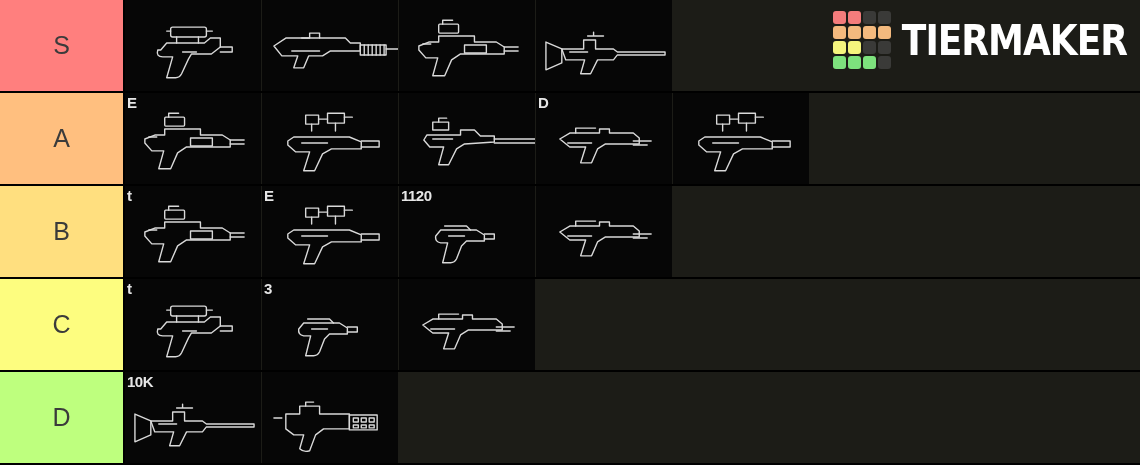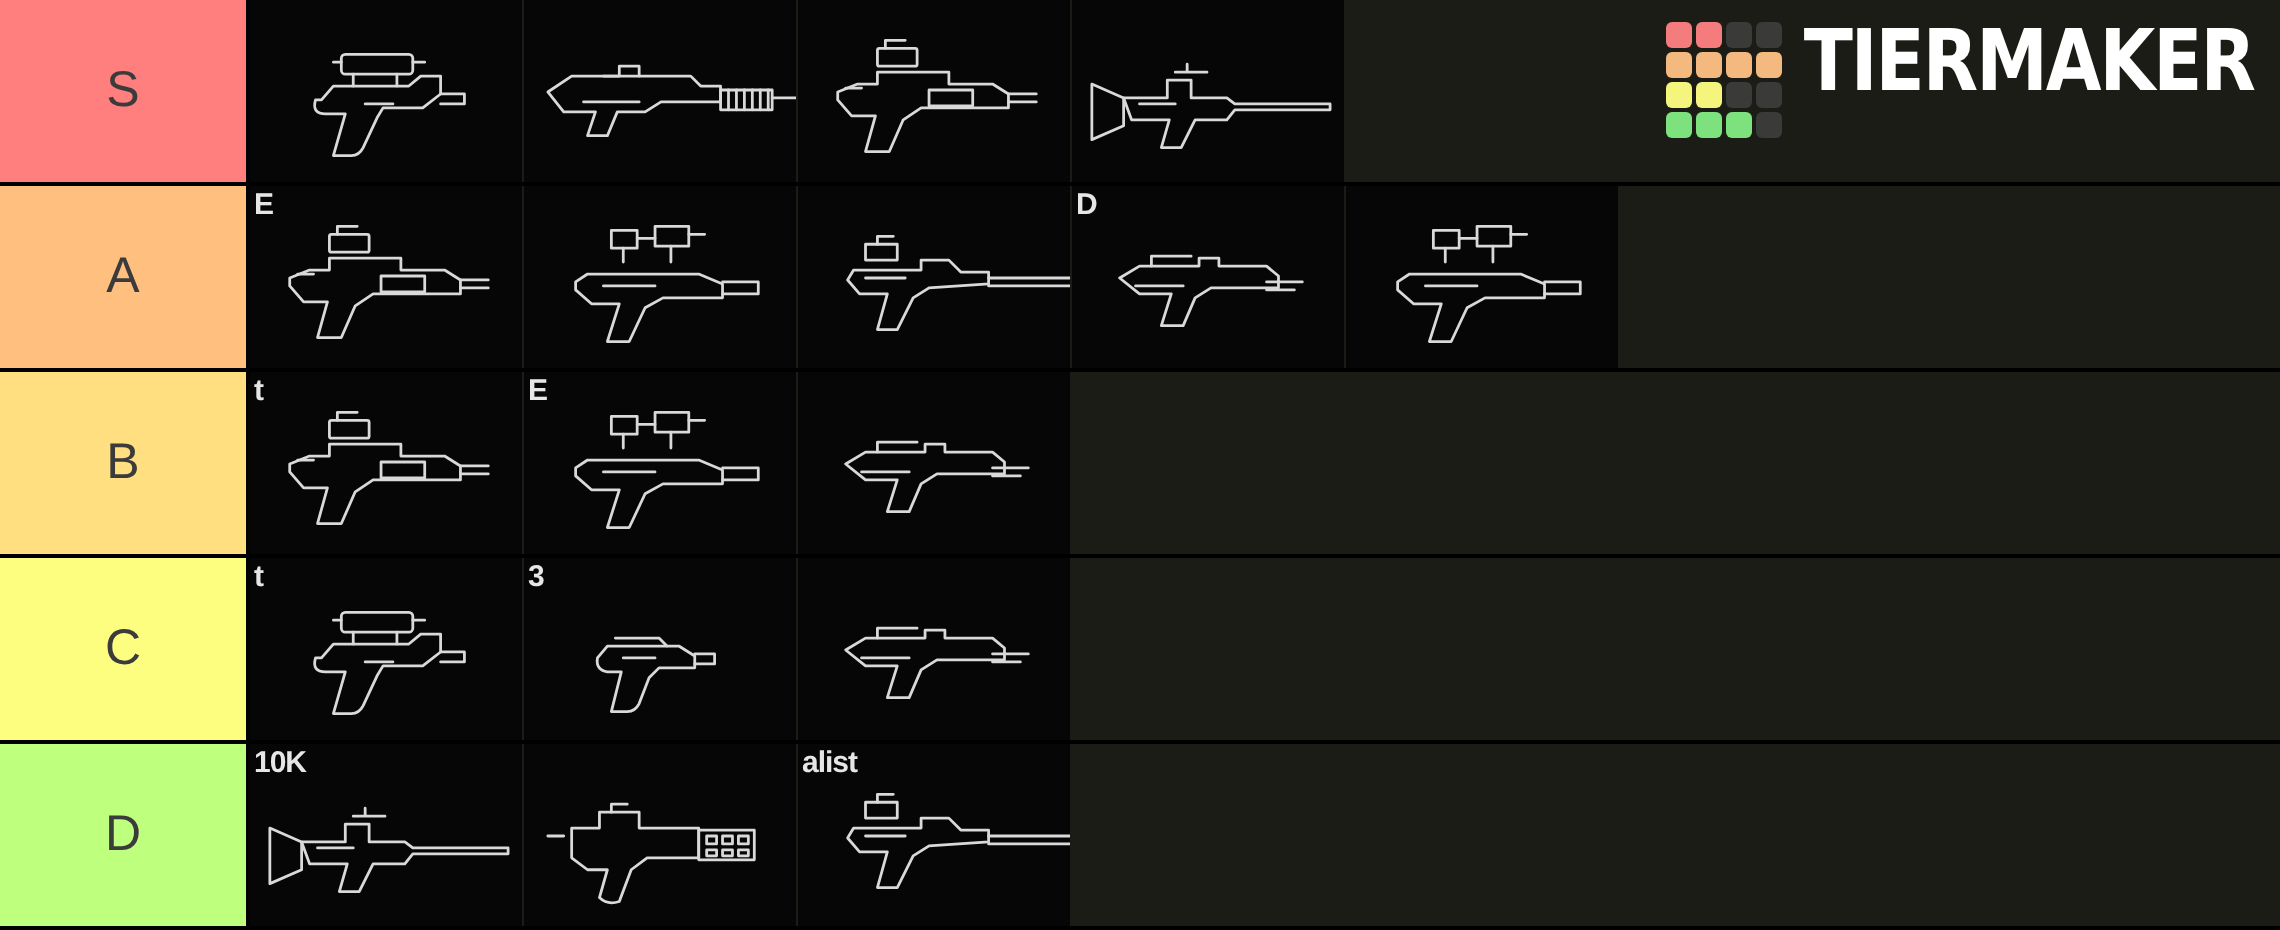--- a/index.html
+++ b/index.html
@@ -24,21 +24,21 @@
     stroke:#d9d9d9;fill:none;stroke-width:1.4;
     stroke-linejoin:round;stroke-linecap:round;
   }
   .cell-label{
     position:absolute;top:0;left:2px;z-index:2;
     font-weight:bold;font-size:15px;line-height:19px;
     color:#e6e6e6;letter-spacing:-0.5px;white-space:nowrap;
   }
   .logo{
     position:absolute;top:11px;right:13px;
-    display:flex;align-items:flex-start;gap:11px;cursor:pointer;
+    display:flex;align-items:center;gap:11px;cursor:pointer;
   }
   .logo-grid{
     display:grid;grid-template-columns:repeat(4,13px);
     grid-auto-rows:13px;gap:2px;
   }
   .logo-grid span{border-radius:3px;display:block;}
   .logo-text{
     color:#ffffff;font-size:36px;font-weight:900;
     letter-spacing:-1px;transform:scaleY(1.18);
     font-family:"DejaVu Sans",sans-serif;
@@ -148,20 +148,27 @@
               <rect x="44" y="22" width="13" height="9"></rect>
               <rect x="66" y="20" width="17" height="10"></rect>
               <path d="M57 26 h9 M50 31 v7 M74 30 v8 M83 24 h8"></path>
               <path d="M32 44 h56 l12 5 v7 h-30 l-9 5 -8 17 h-11 l6 -19 h-14 l-8 -7 v-4 z"></path>
               <path d="M100 48 h18 v6 h-18 M40 50 h26"></path>
             </svg>
             <span class="cell-label">E</span>
           </div>
           <div class="cell">
             <svg viewBox="0 0 137 91">
+              <path d="M42 44 h36 l8 5 v6 h-18 l-5 5 -5 13 q-2 4 -6 4 h-8 l5 -20 h-7 q-6 -1 -5 -7 z"></path>
+              <path d="M86 48 h10 v5 h-10 M46 40 h22 l4 4 M50 50 h16"></path>
+            </svg>
+            <span class="cell-label">1120</span>
+          </div>
+          <div class="cell">
+            <svg viewBox="0 0 137 91">
               <path d="M24 46 l10 -6 h30 v-4 h10 v4 h24 l6 5 v6 h-34 l-8 5 -6 14 h-11 l5 -16 h-16 z"></path>
               <path d="M98 48 h18 M98 52 h14 M40 40 v-5 h20 M32 50 h24"></path>
             </svg>
           </div>
         </div>
       </div>
       <div class="tier-row">
         <div class="tier-label" style="background: rgb(253, 253, 127);">C</div>
         <div class="cells">
           <div class="cell">
@@ -199,28 +206,20 @@
             </svg>
             <span class="cell-label">10K</span>
           </div>
           <div class="cell">
             <svg viewBox="0 0 137 91">
               <path d="M24 42 h14 v-8 h20 v8 h30 v15 h-26 l-8 6 -6 16 q-6 2 -10 -2 l4 -14 h-10 l-8 -6 z"></path>
               <rect x="88" y="43" width="28" height="15"></rect>
               <path d="M92 46 h5 v4 h-5 z M100 46 h5 v4 h-5 z M108 46 h5 v4 h-5 z M92 53 h5 v3 h-5 z M100 53 h5 v3 h-5 z M108 53 h5 v3 h-5 z"></path>
               <path d="M20 46 h-8 M44 34 v-4 h8"></path>
             </svg>
-          </div>
-          <div class="cell">
-            <svg viewBox="0 0 137 91">
-              <rect x="34" y="29" width="16" height="8"></rect>
-              <path d="M40 29 v-4 h8 M28 42 h34 v-5 h14 l6 6 h14 v6 l-30 2 -8 5 -8 16 h-10 l5 -18 h-14 l-6 -7 z"></path>
-              <path d="M96 46 h41 M96 50 h41 M34 46 h20"></path>
-            </svg>
-            <span class="cell-label">alist</span>
           </div>
         </div>
       </div>
     </div>
 
   <div class="logo">
     <div class="logo-grid" id="logo-grid">
         <span style="background: rgb(244, 124, 124);"></span>
         <span style="background: rgb(244, 124, 124);"></span>
         <span style="background: rgb(58, 58, 56);"></span>

